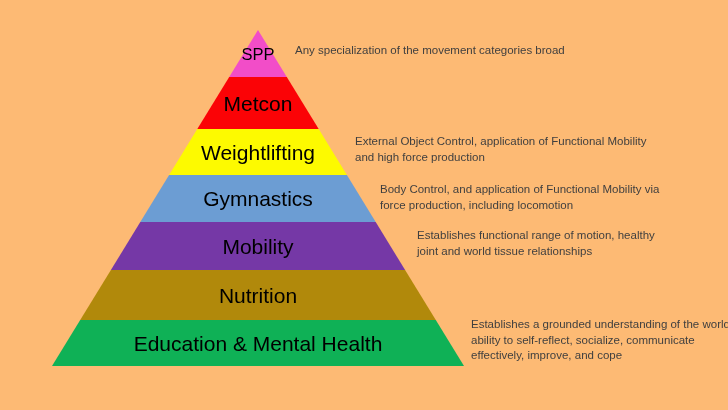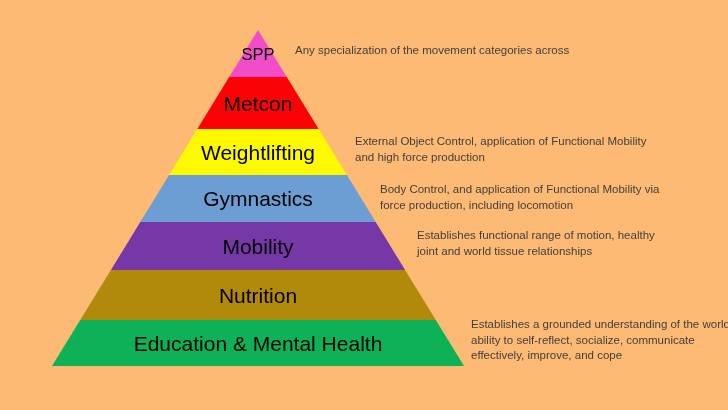--- a/index.html
+++ b/index.html
@@ -54,21 +54,21 @@
 
     <text class="band-label small" x="258" y="60">SPP</text>
     <text class="band-label" x="258" y="111">Metcon</text>
     <text class="band-label" x="258" y="160">Weightlifting</text>
     <text class="band-label" x="258" y="206">Gymnastics</text>
     <text class="band-label" x="258" y="254">Mobility</text>
     <text class="band-label" x="258" y="303">Nutrition</text>
     <text class="band-label" x="258" y="351">Education &amp; Mental Health</text>
   </svg>
 
-  <div class="desc" style="left:295px; top:43px; width:310px;">Any specialization of the movement categories across</div>
+  <div class="desc" style="left:295px; top:43px; width:310px;">Any specialization of the movement categories broad</div>
 
 
   <div class="desc" style="left:355px; top:134px; width:302px;">External Object Control, application of Functional Mobility and high force production</div>
 
   <div class="desc" style="left:380px; top:182px; width:308px;">Body Control, and application of Functional Mobility via force production, including locomotion</div>
 
   <div class="desc" style="left:417px; top:228px; width:246px;">Establishes functional range of motion, healthy joint and world tissue relationships</div>
 
 
   <div class="desc" style="left:471px; top:317px; width:264px;">Establishes a grounded understanding of the world, ability to self-reflect, socialize, communicate effectively, improve, and cope</div>

